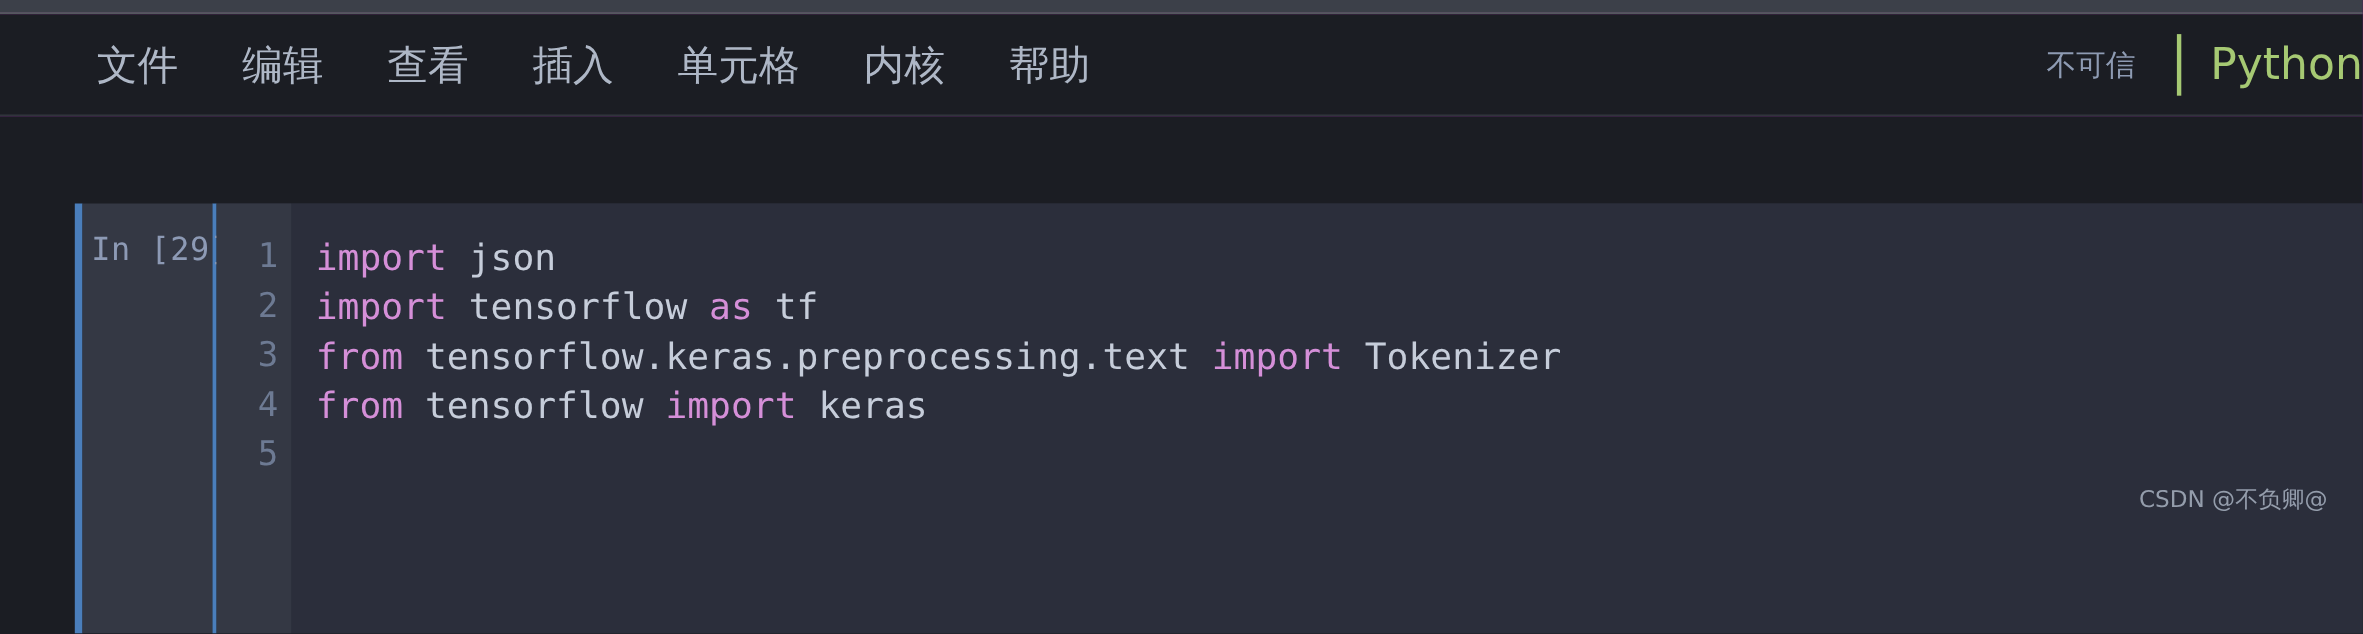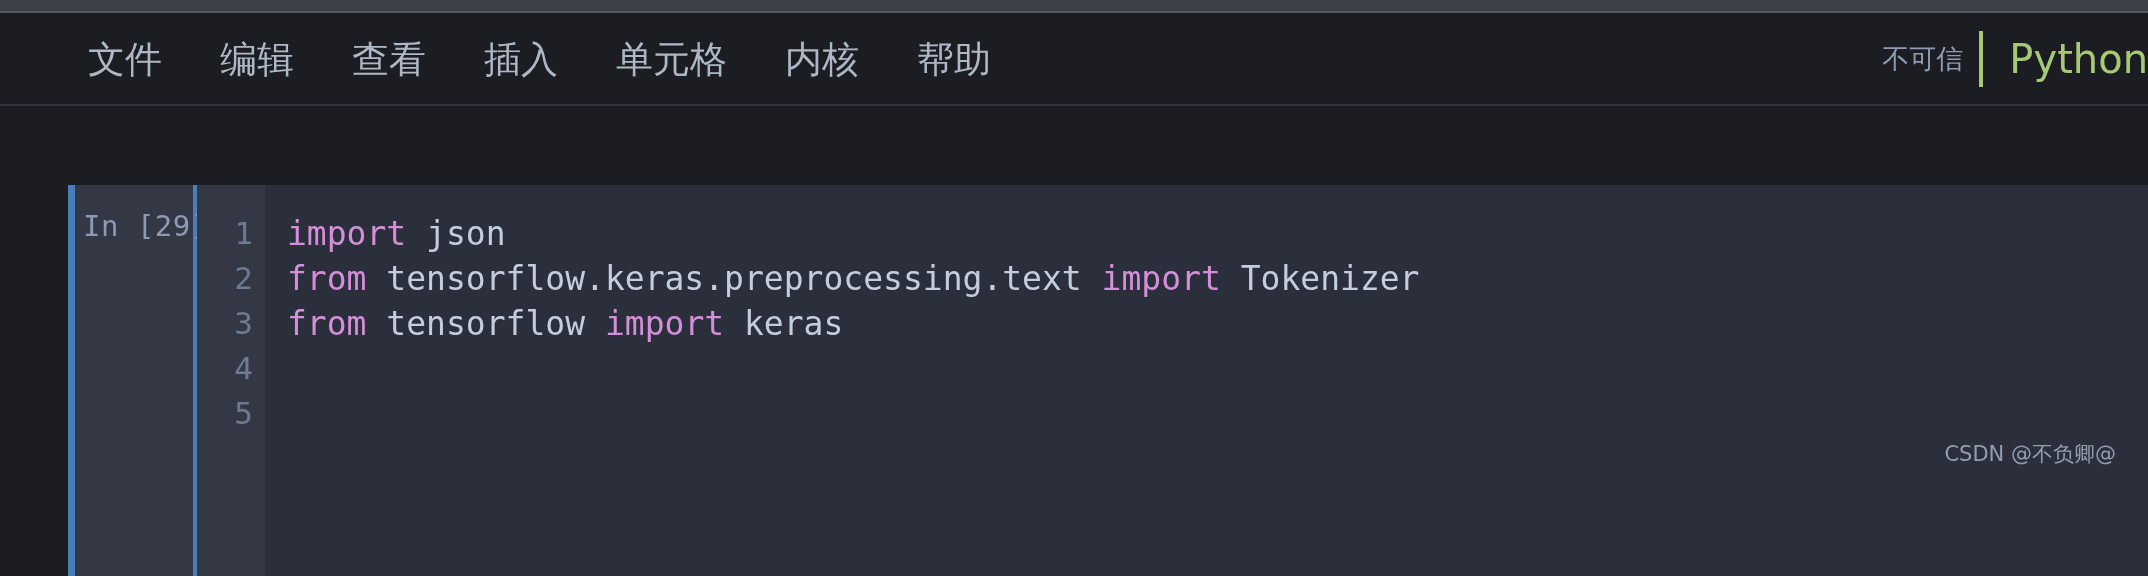--- a/index.html
+++ b/index.html
@@ -64,21 +64,21 @@
     white-space: nowrap;
     cursor: pointer;
     font-family: "DejaVu Sans", "Liberation Sans", sans-serif;
   }
   .menubar-spacer { flex: 1 1 auto; }
 
   .trust-label {
     color: #8e9bb3;
     font-size: 27px;
     white-space: nowrap;
-    margin-right: 16px;
+    margin-right: 38px;
     font-family: Liberation Serif, serif;
   }
   .kernel-divider {
     width: 4px;
     height: 56px;
     background: #a6c973;
     margin-right: 26px;
     flex: 0 0 auto;
   }
   .kernel-name {
@@ -230,20 +230,21 @@
         <div class="gutter">
           <div class="gutter-num">1</div>
           <div class="gutter-num">2</div>
           <div class="gutter-num">3</div>
           <div class="gutter-num">4</div>
           <div class="gutter-num">5</div>
         </div>
 
         <div class="code-area" id="code-area">
             <div class="code-line"><span class="tok-kw">import</span><span class="tok-plain"> json</span></div>
+            <div class="code-line"><span class="tok-kw">import</span><span class="tok-plain"> tensorflow </span><span class="tok-kw">as</span><span class="tok-plain"> tf</span></div>
             <div class="code-line"><span class="tok-kw">from</span><span class="tok-plain"> tensorflow.keras.preprocessing.text </span><span class="tok-kw">import</span><span class="tok-plain"> Tokenizer</span></div>
             <div class="code-line"><span class="tok-kw">from</span><span class="tok-plain"> tensorflow </span><span class="tok-kw">import</span><span class="tok-plain"> keras</span></div>
           </div>
       </div>
     </div>
 
   </div>
 
   <div class="watermark">CSDN @不负卿@</div>
 </div>

